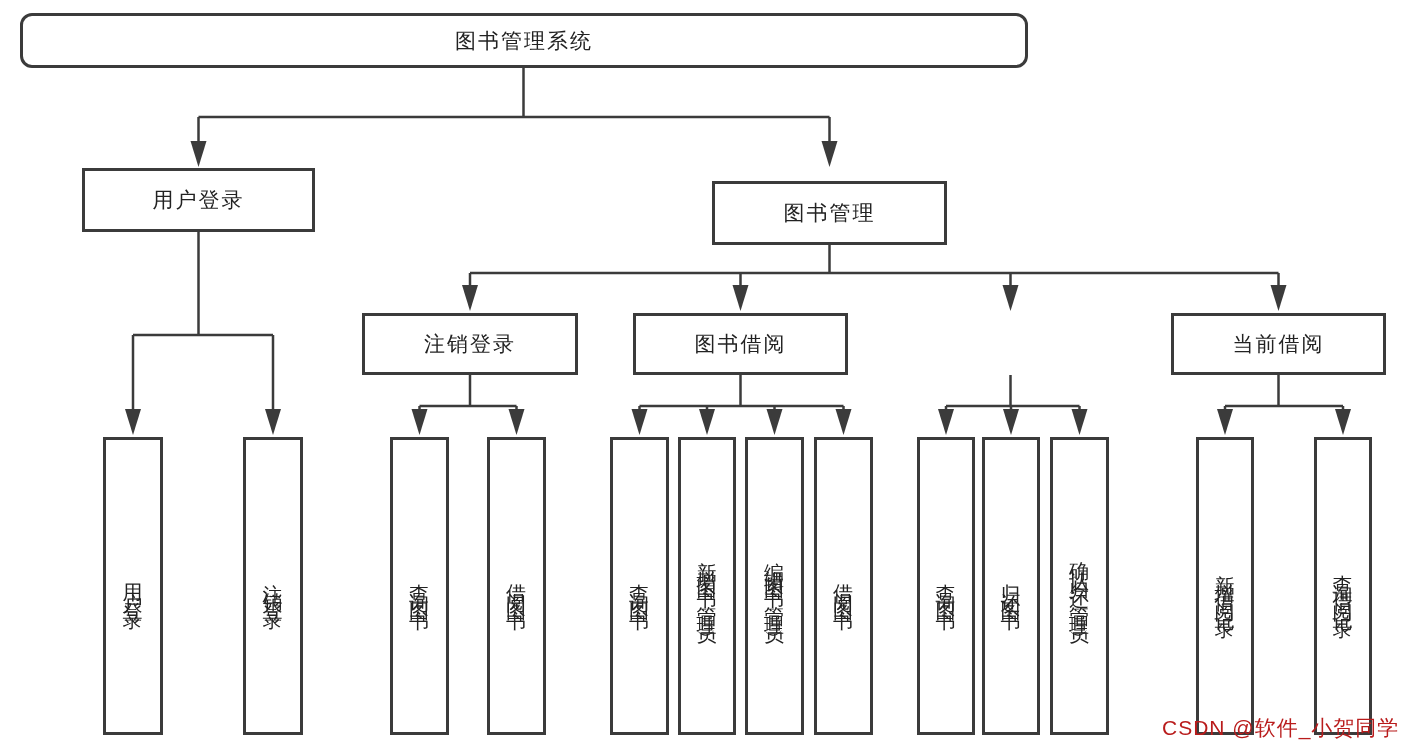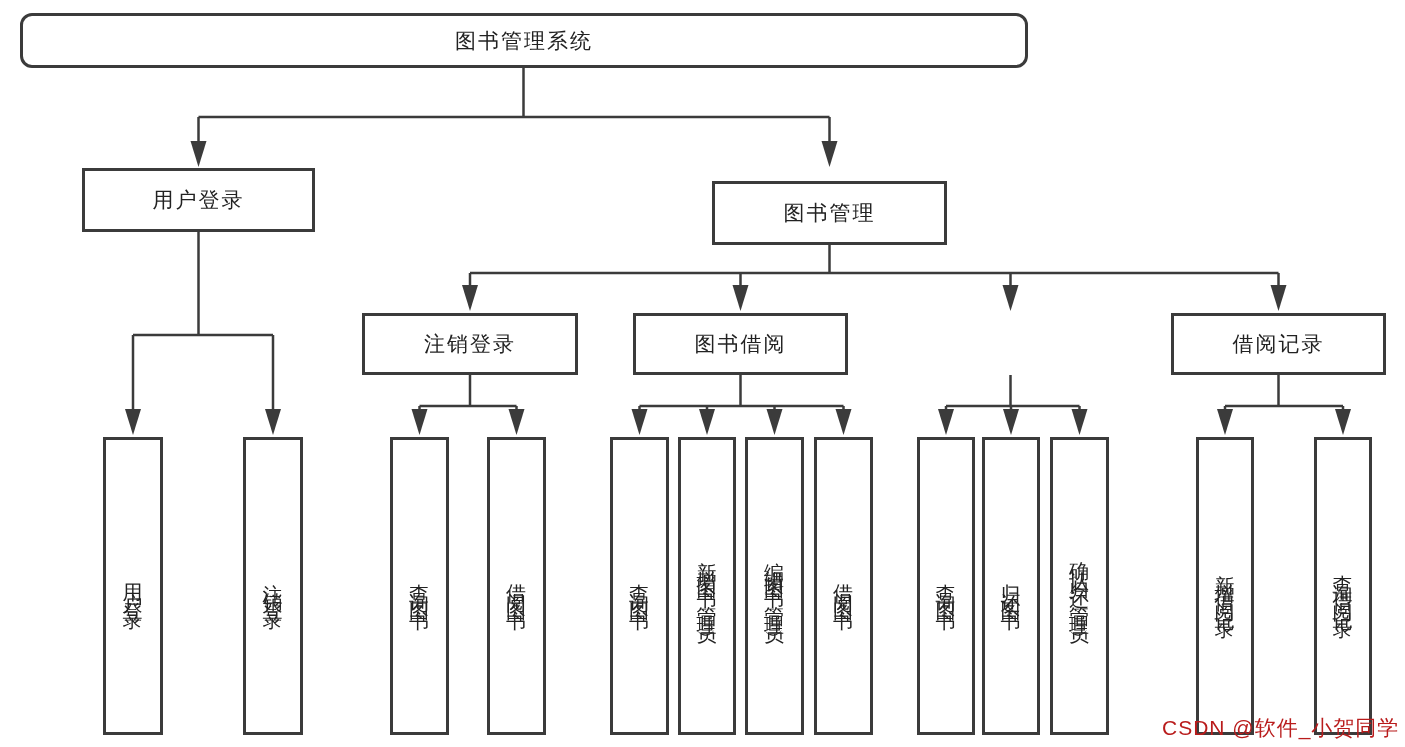--- a/index.html
+++ b/index.html
@@ -165,21 +165,21 @@
     <span class="h-label">图书管理</span>
   </div>
 
   <div class="node n-l3 n-rec">
     <span class="h-label">注销登录</span>
   </div>
   <div class="node n-l3 n-borrow">
     <span class="h-label">图书借阅</span>
   </div>
   <div class="node n-l3 n-hist">
-    <span class="h-label">借阅记录</span>
+    <span class="h-label">当前借阅</span>
   </div>
 
   <div class="node n-leaf lf1">
     <span class="v-label">用户登录</span>
   </div>
   <div class="node n-leaf lf2">
     <span class="v-label">注销登录</span>
   </div>
 
   <div class="node n-leaf lf3">

